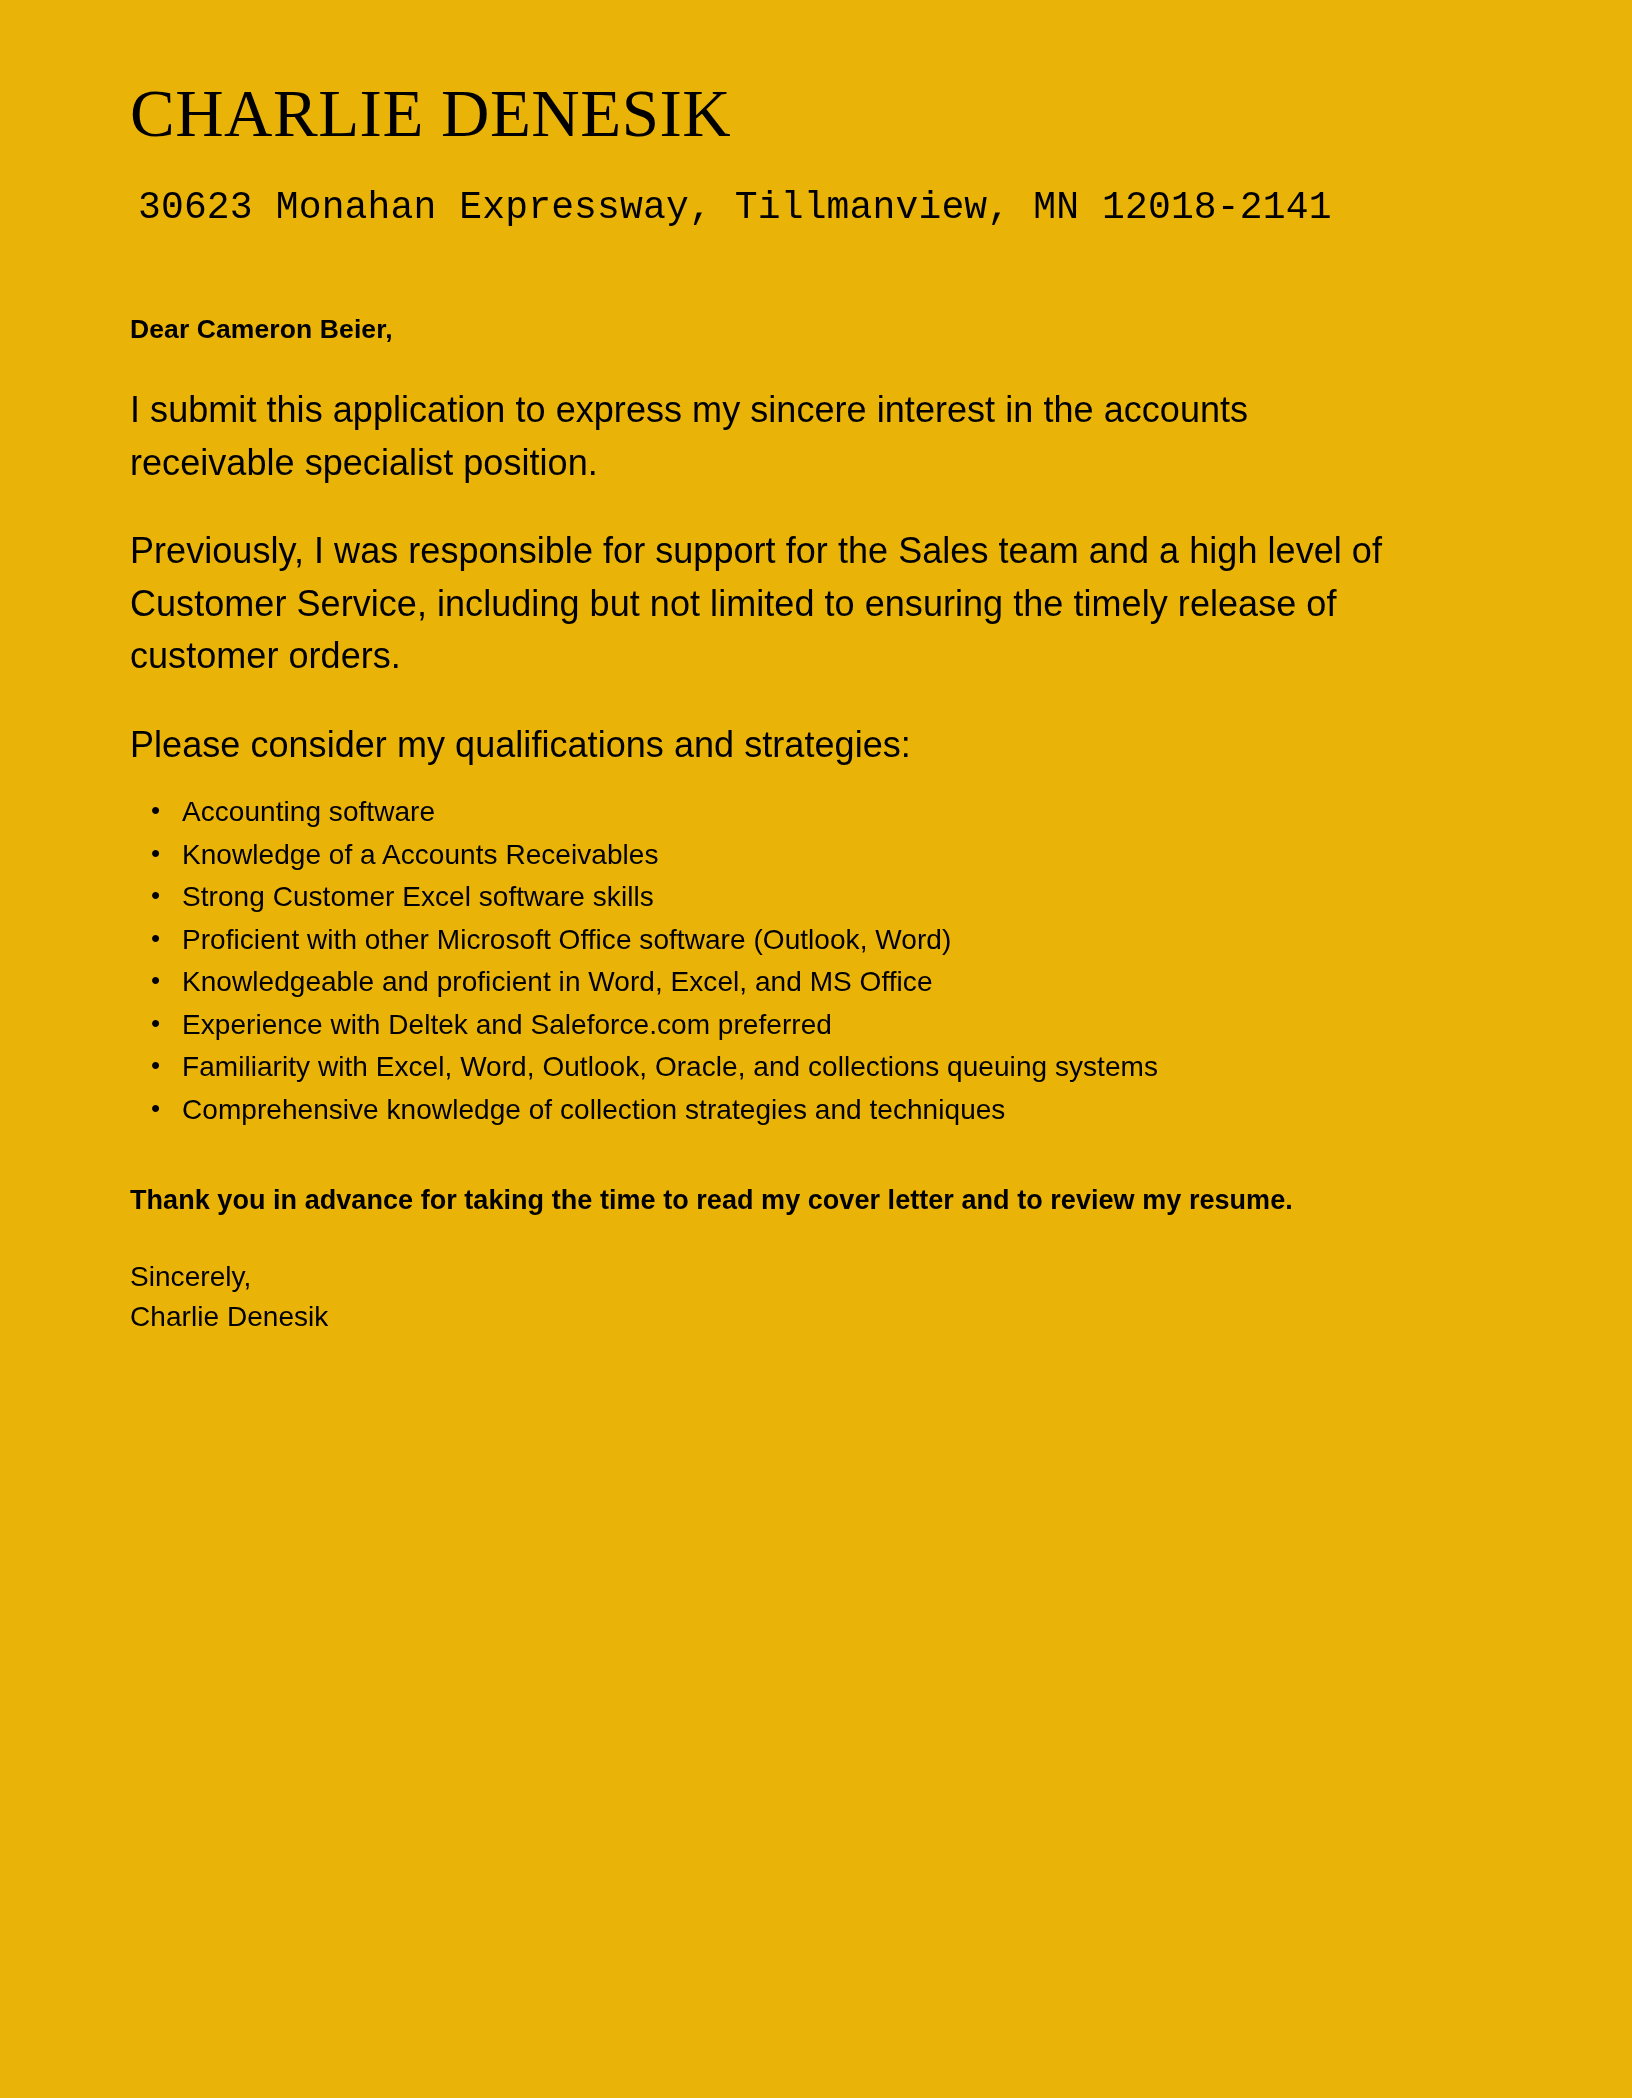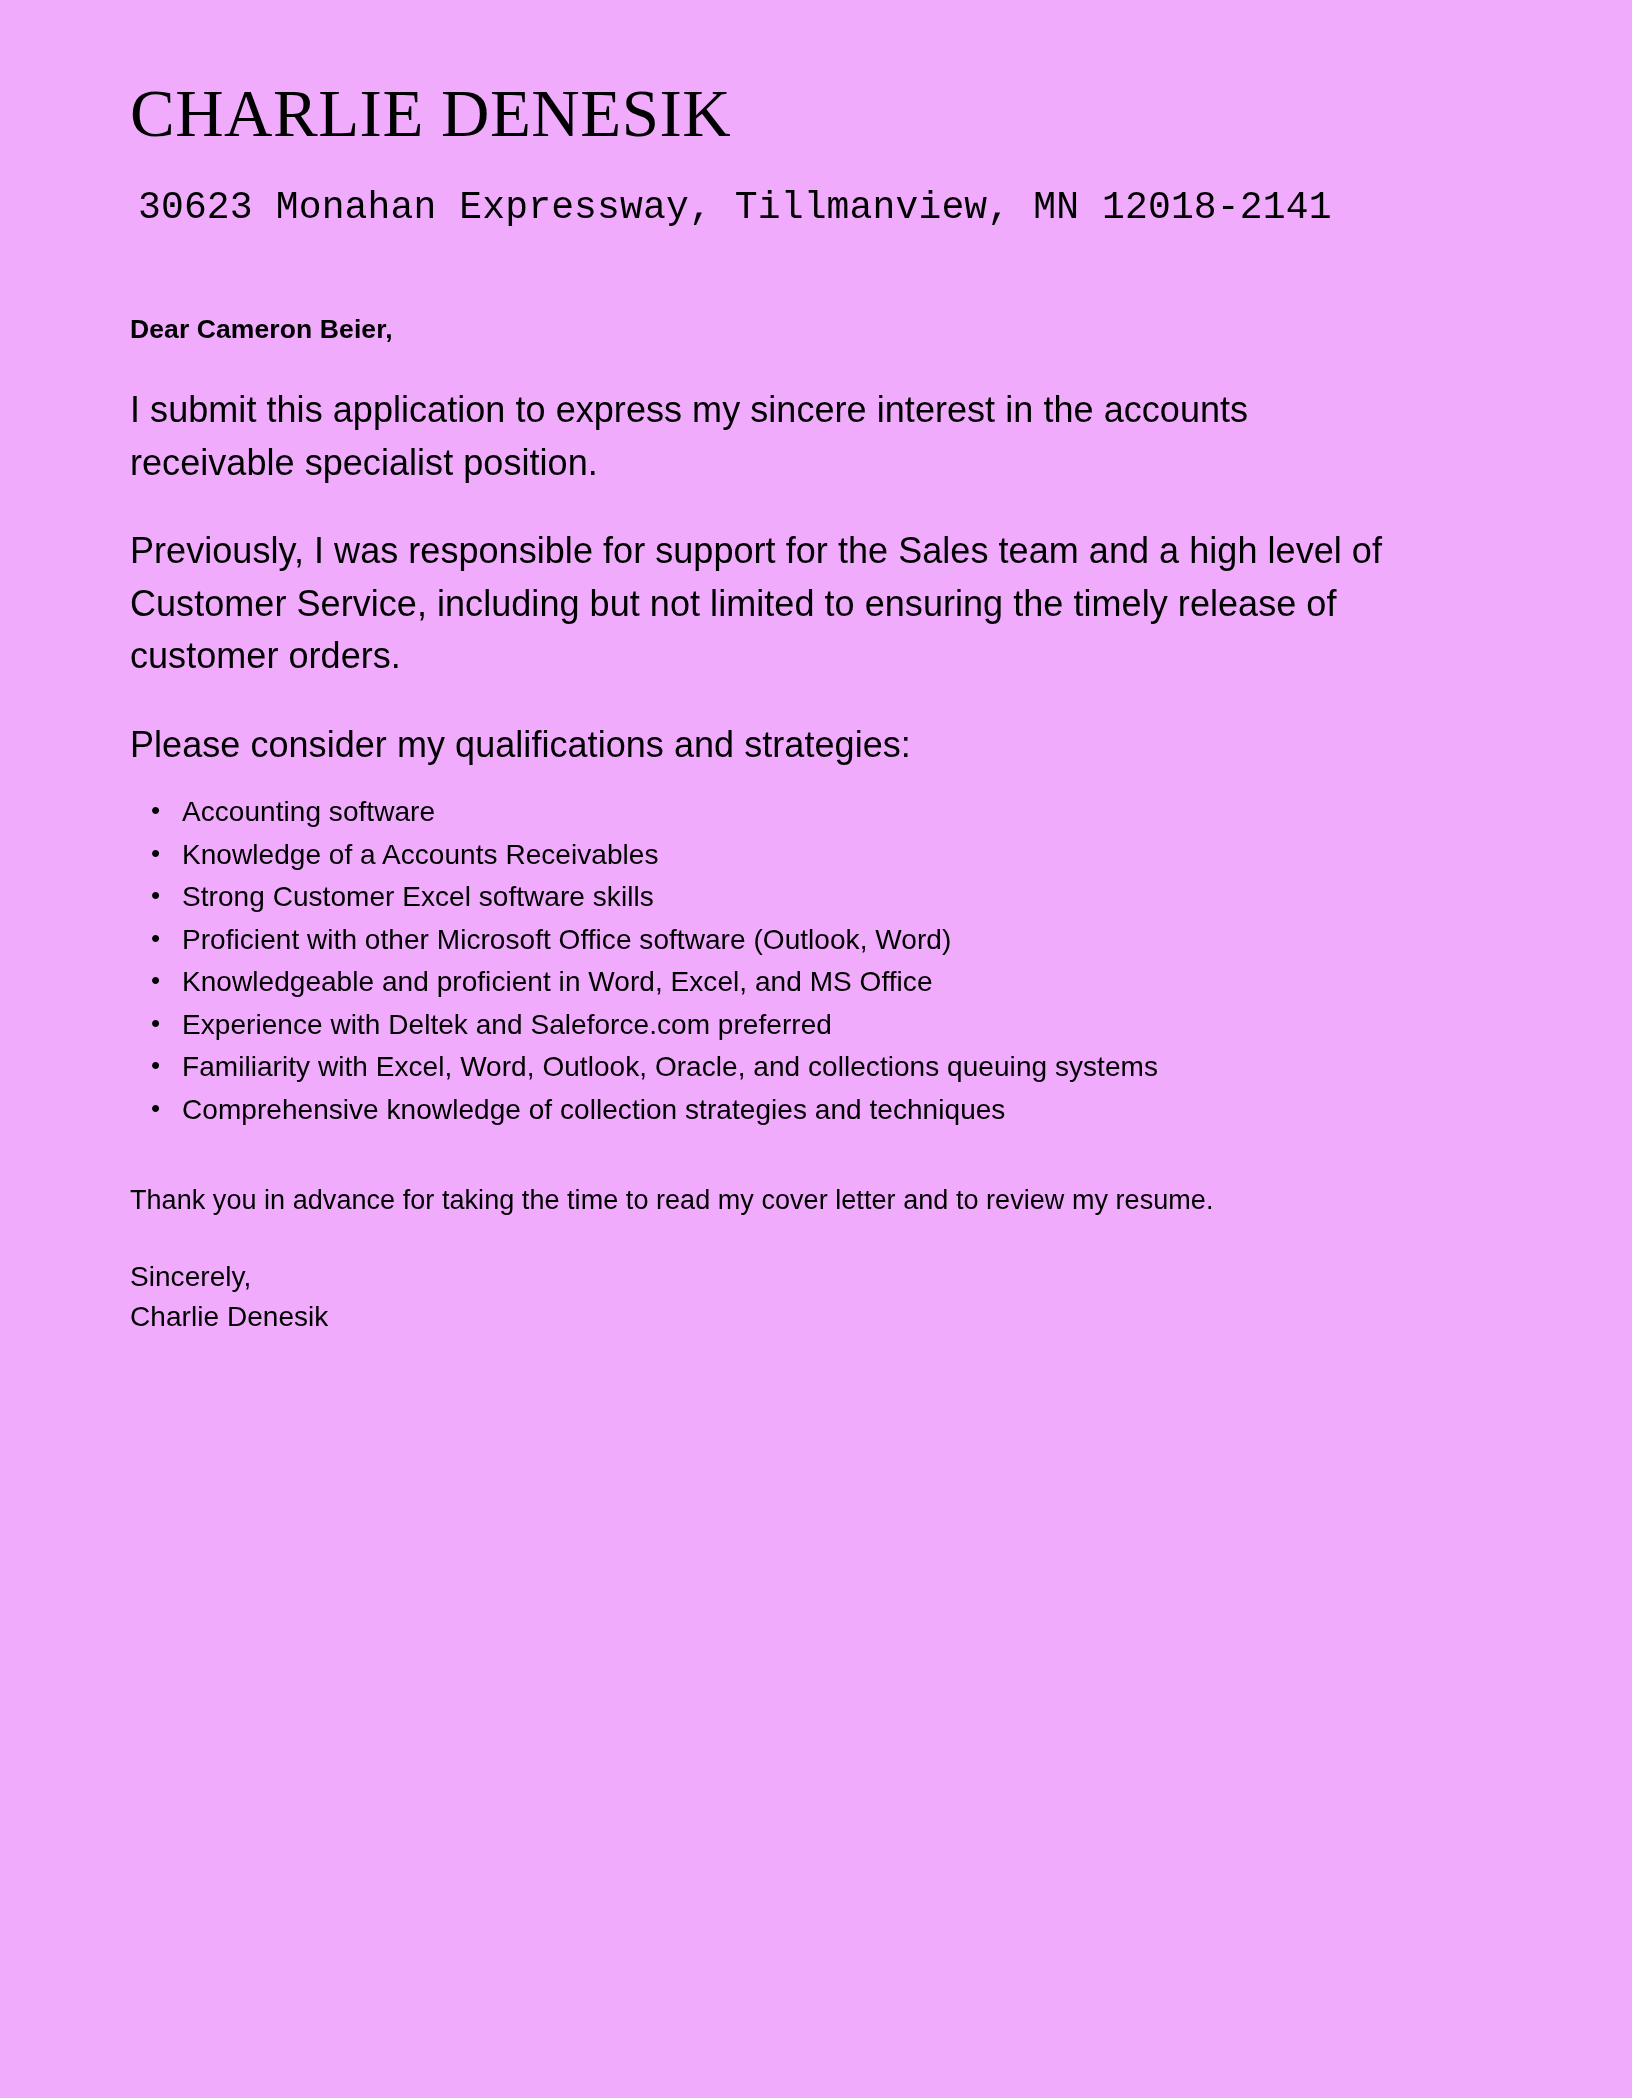--- a/index.html
+++ b/index.html
@@ -13,21 +13,21 @@
     font-family: "Liberation Sans", sans-serif;
     color: #000000;
     -webkit-font-smoothing: antialiased;
   }
 
   .page {
     position: relative;
     box-sizing: border-box;
     width: 1632px;
     height: 2098px;
-    background: #f0abfc;
+    background: #eab308;
     padding: 78px 130px 0 130px;
   }
 
   .letterhead {
     margin: 0;
     padding: 0;
   }
 
   .applicant-name {
     font-family: "Liberation Serif", serif;
@@ -91,21 +91,21 @@
     content: "\2022";
     position: absolute;
     left: 21px;
     top: -1px;
     font-size: 26px;
     line-height: 1.09;
   }
 
   .closing-line {
     font-size: 27px;
-    font-weight: normal;
+    font-weight: bold;
     line-height: 1.45;
     margin: 0 0 36px 0;
     letter-spacing: 0.05px;
   }
 
   .signoff {
     font-size: 28px;
     line-height: 1.45;
     margin: 0;
     letter-spacing: 0.05px;

